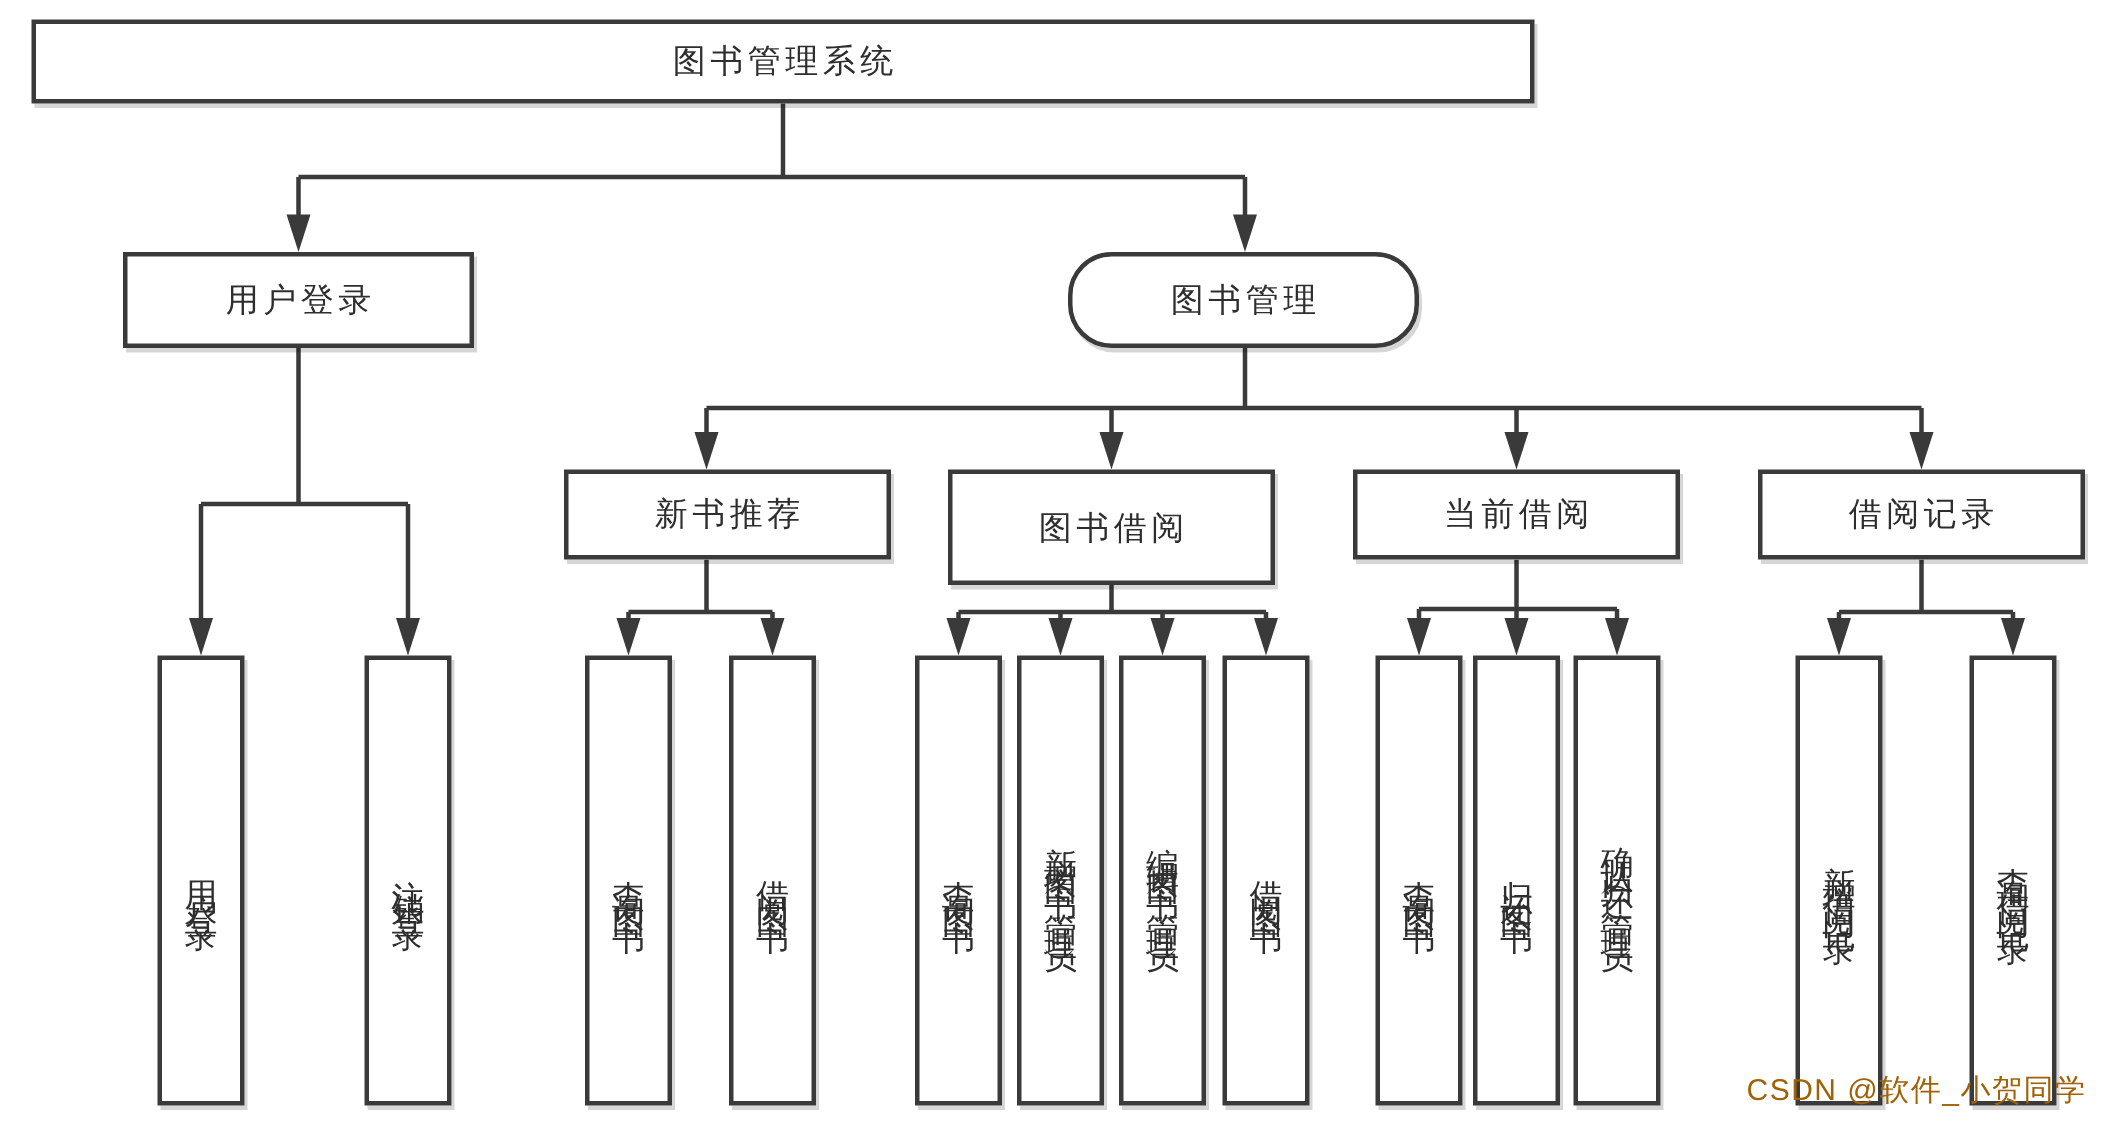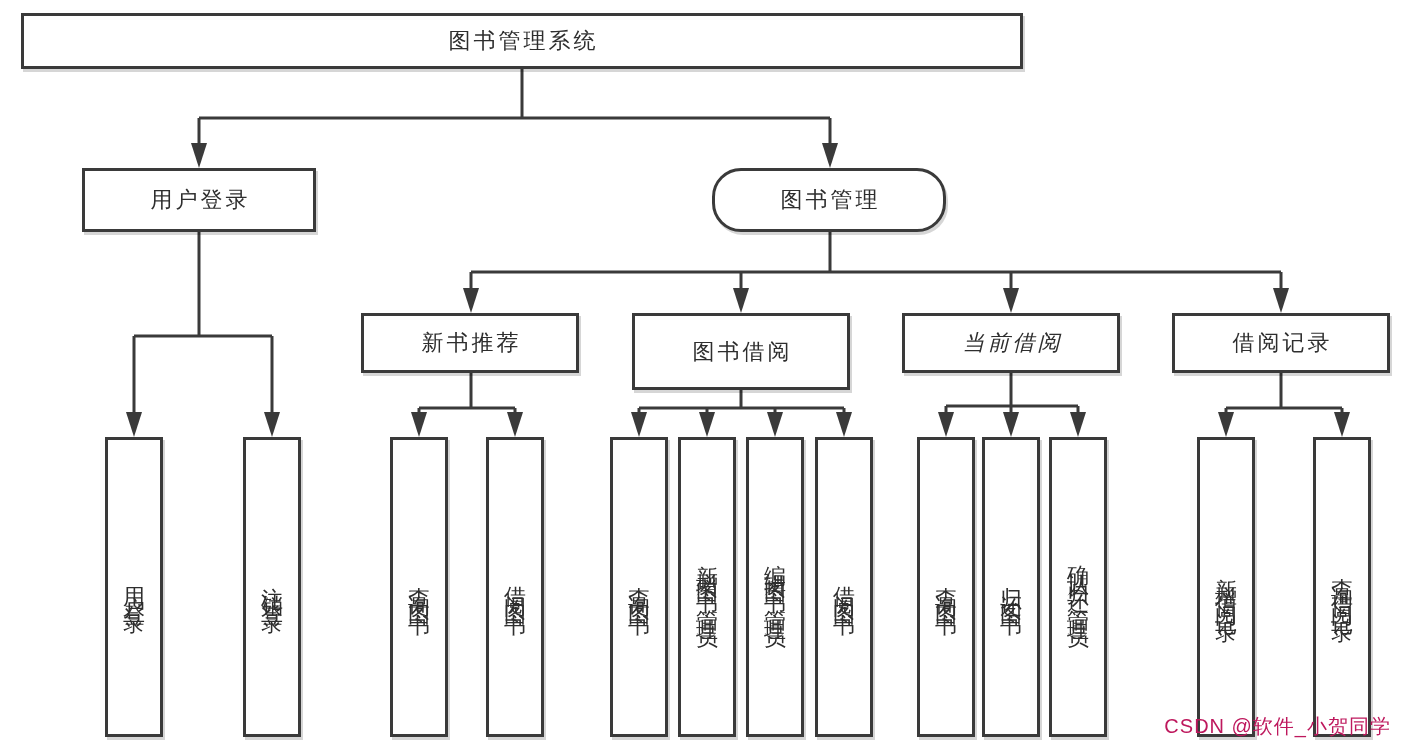--- a/index.html
+++ b/index.html
@@ -44,23 +44,23 @@
     text-orientation: mixed;
     letter-spacing: 9px;
     text-indent: 0;
     font-size: 22px;
     line-height: 1;
   }
   
   .n-root   { left: 21px;   top: 13px;  width: 1002px; height: 56px; }
   .n-login  { left: 82px;   top: 168px; width: 234px;  height: 64px; }
   .n-mgmt   { left: 712px;  top: 168px; width: 234px;  height: 64px; border-radius: 29px; }
-  .n-rec    { left: 361px;  top: 313px; width: 218px;  height: 60px; }
+  .n-rec    { left: 376px;  top: 313px; width: 218px;  height: 60px; }
   .n-borrow { left: 632px;  top: 313px; width: 218px;  height: 77px; }
-  .n-cur    { left: 902px;  top: 313px; width: 218px;  height: 60px; font-style: italic; }
+  .n-cur    { left: 902px;  top: 313px; width: 218px;  height: 60px; }
   .n-record { left: 1172px; top: 313px; width: 218px;  height: 60px; }
   .leaf     { top: 437px; width: 58px; height: 300px; }
   .lf-1  { left: 105px; }
   .lf-2  { left: 243px; }
   .lf-3  { left: 390px; }
   .lf-4  { left: 486px; }
   .lf-5  { left: 610px; }
   .lf-6  { left: 678px; }
   .lf-7  { left: 746px; }
   .lf-8  { left: 815px; }
@@ -68,21 +68,21 @@
   .lf-10 { left: 982px; }
   .lf-11 { left: 1049px; }
   .lf-12 { left: 1197px; }
   .lf-13 { left: 1313px; }
   .watermark {
     position: absolute;
     right: 14px;
     bottom: 7px;
     font-size: 20px;
     letter-spacing: 1px;
-    color: #be185d;
+    color: #a16207;
     white-space: nowrap;
   }
 </style>
 </head>
 <body>
 
 <div class="canvas">
 
   <svg class="connectors" viewBox="0 0 1405 747" xmlns="http://www.w3.org/2000/svg">
     <g stroke="#3a3a3a" stroke-width="3" fill="none">

